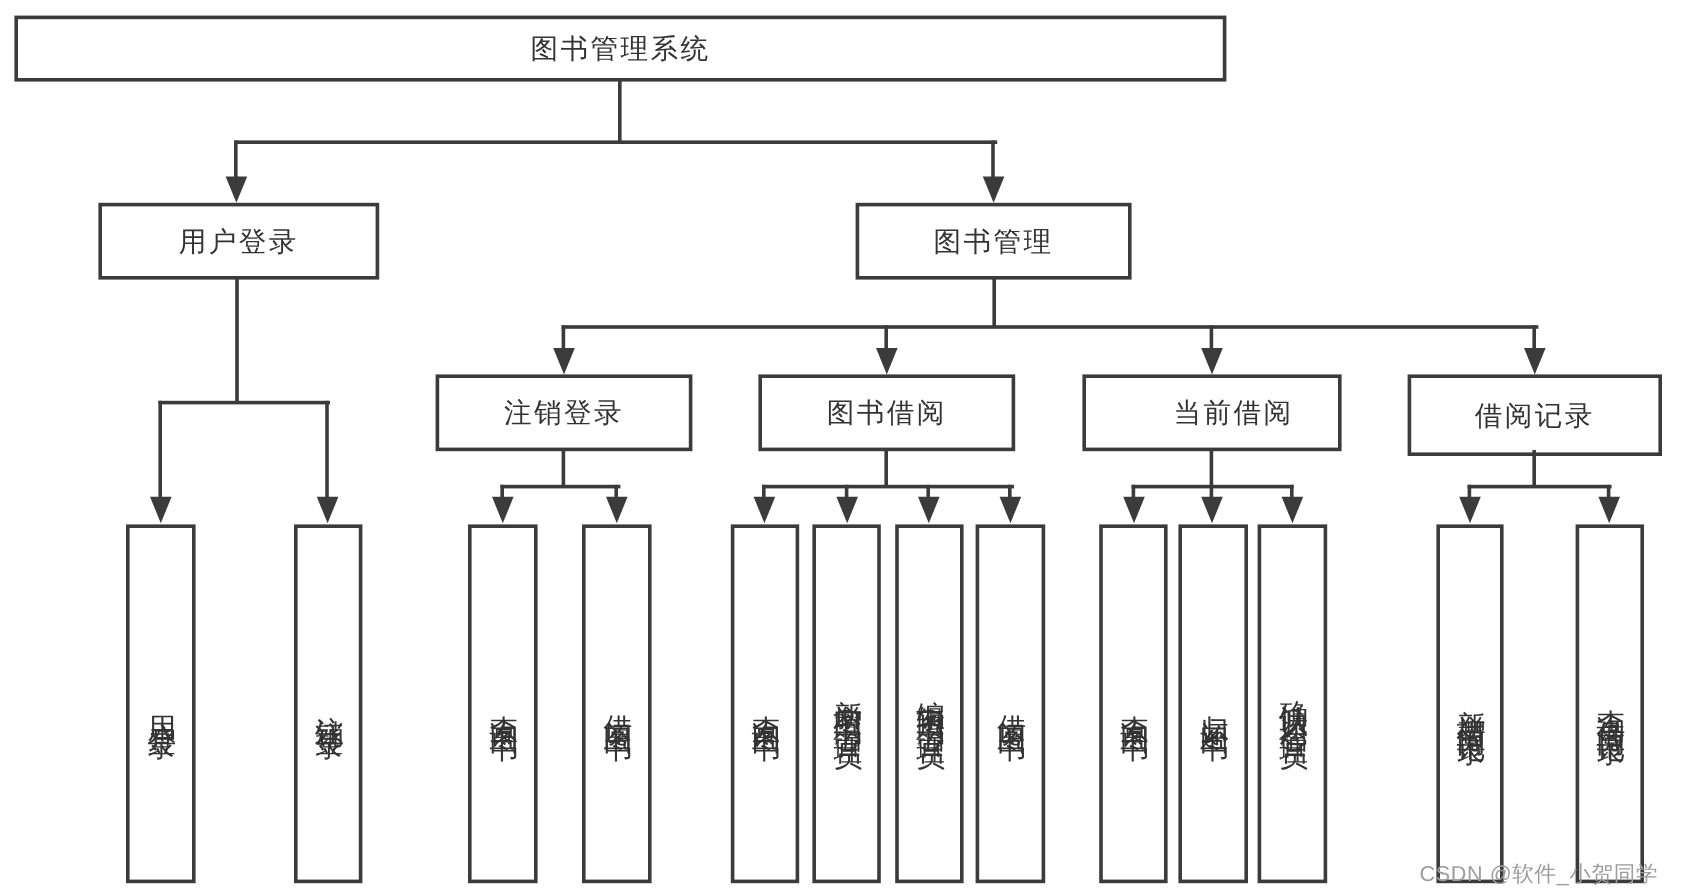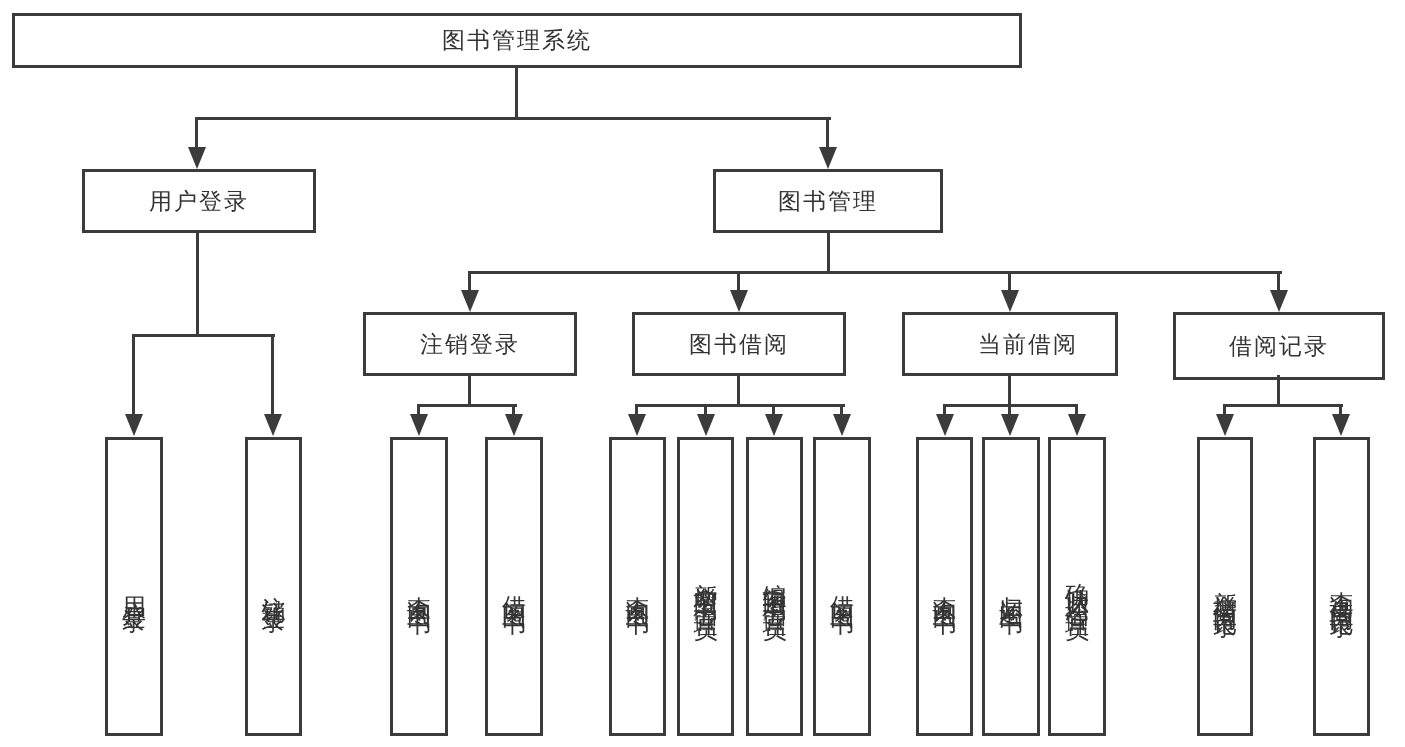--- a/index.html
+++ b/index.html
@@ -88,20 +88,21 @@
   <div class="node v-node" style="left:746px; top:437px; width:57px; height:299px;">编辑图书（管理员）</div>
   <div class="node v-node" style="left:813px; top:437px; width:58px; height:299px;">借阅图书</div>
 
   <div class="node v-node" style="left:916px; top:437px; width:57px; height:299px;">查询图书</div>
   <div class="node v-node" style="left:982px; top:437px; width:58px; height:299px;">归还图书</div>
   <div class="node v-node" style="left:1048px; top:437px; width:58px; height:299px;">确认归还（管理员）</div>
 
   <div class="node v-node" style="left:1197px; top:437px; width:56px; height:299px;">新增借阅记录</div>
   <div class="node v-node" style="left:1313px; top:437px; width:57px; height:299px;">查询借阅记录</div>
 
+  <div class="watermark">CSDN @软件_小贺同学</div>
 
 <div class="vline" style="left: 515px; top: 66px; height: 53px;"></div>
     <div class="vline" style="left: 196px; top: 231px; height: 105px;"></div>
     <div class="vline" style="left: 827px; top: 231px; height: 42px;"></div>
     <div class="vline" style="left: 468px; top: 375px; height: 31px;"></div>
     <div class="vline" style="left: 737px; top: 375px; height: 31px;"></div>
     <div class="vline" style="left: 1008px; top: 375px; height: 31px;"></div>
     <div class="vline" style="left: 1277px; top: 375px; height: 31px;"></div>
     <div class="hline" style="left: 196px; top: 117px; width: 635px;"></div>
     <div class="hline" style="left: 132px; top: 334px; width: 143px;"></div>

